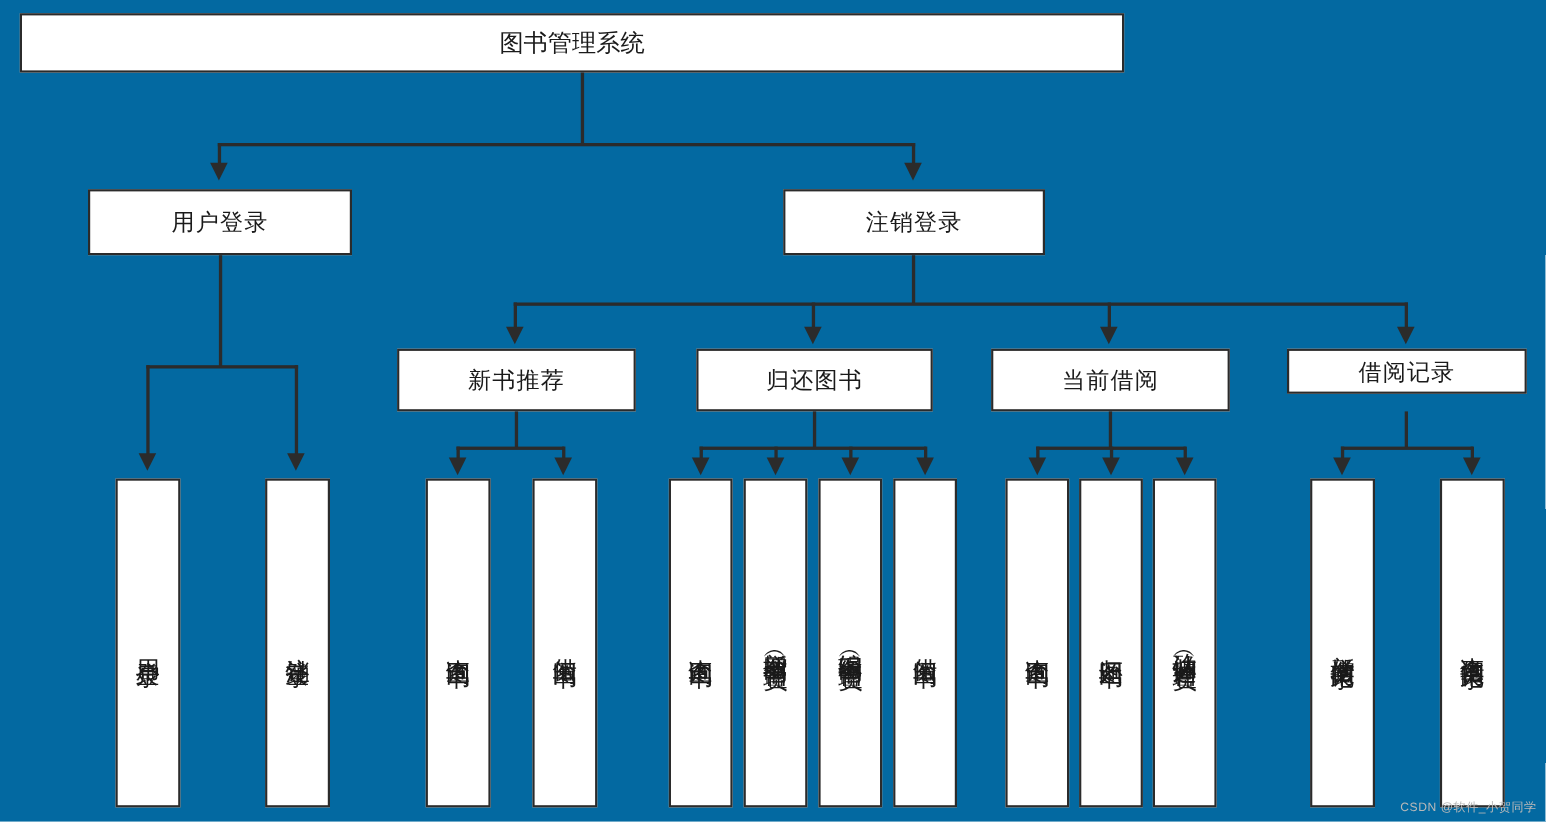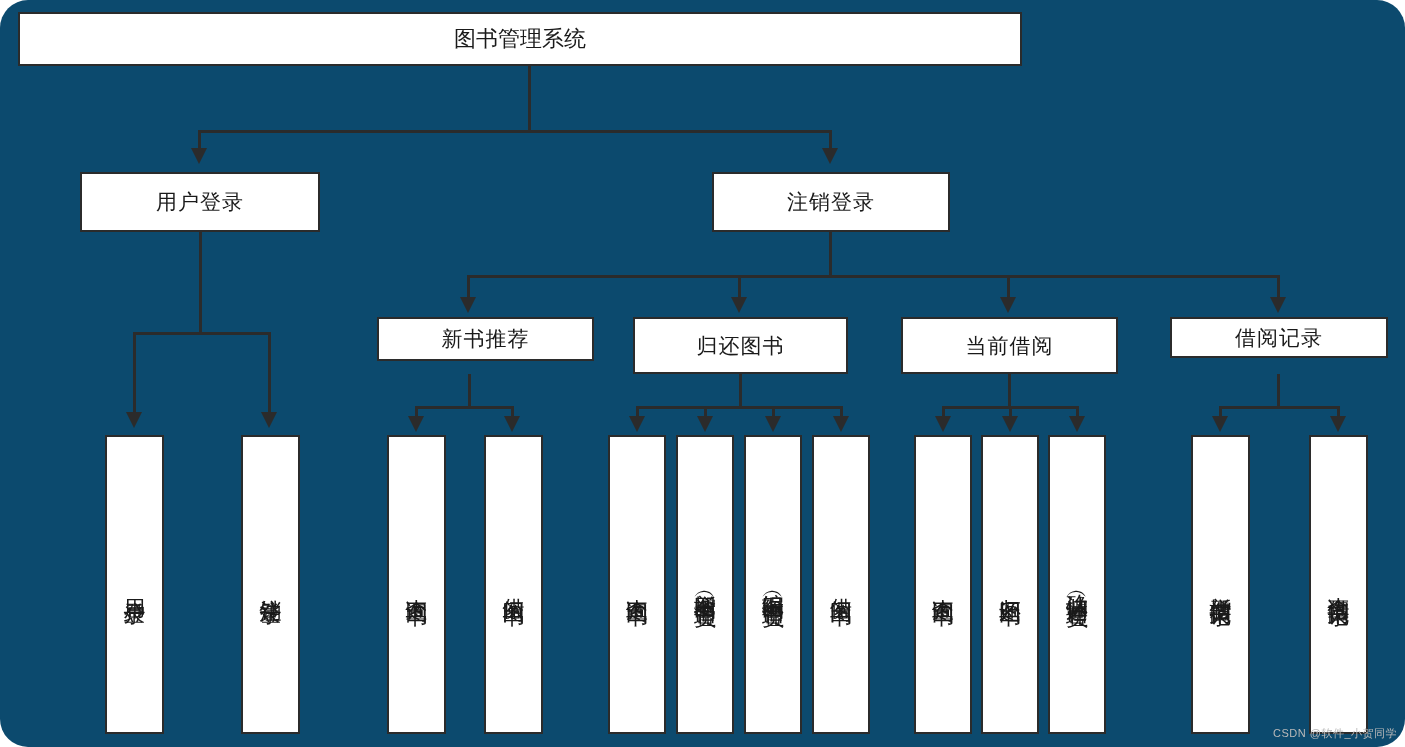--- a/index.html
+++ b/index.html
@@ -7,23 +7,22 @@
     padding: 0;
     background: #ffffff;
   }
   body {
     font-family: "Liberation Sans", "DejaVu Sans", sans-serif;
   }
   #canvas {
     position: relative;
     width: 1405px;
     height: 747px;
-    background: #0c4a6e;
+    background: #0369a1;
     overflow: hidden;
-    border-radius: 28px;
   }
   .node {
     position: absolute;
     box-sizing: border-box;
     border: 2px solid #2b2b2b;
     background: #ffffff;
     display: flex;
     align-items: center;
     justify-content: center;
     color: #1a1a1a;
@@ -121,21 +120,21 @@
 
   <div class="line" style="left:467px; top:275px; width:3px; height:24px;"></div>
   <div class="arrow" style="left:460px; top:297px;"></div>
   <div class="line" style="left:738px; top:275px; width:3px; height:24px;"></div>
   <div class="arrow" style="left:731px; top:297px;"></div>
   <div class="line" style="left:1007px; top:275px; width:3px; height:24px;"></div>
   <div class="arrow" style="left:1000px; top:297px;"></div>
   <div class="line" style="left:1277px; top:275px; width:3px; height:24px;"></div>
   <div class="arrow" style="left:1270px; top:297px;"></div>
 
-  <div class="node h" style="left:377px; top:317px; width:217px; height:44px;justify-content:center;">
+  <div class="node h" style="left:361px; top:317px; width:217px; height:57px;justify-content:center;">
     <span>新书推荐</span>
   </div>
   <div class="node h" style="left:633px; top:317px; width:215px; height:57px;">
     <span>归还图书</span>
   </div>
   <div class="node h" style="left:901px; top:317px; width:217px; height:57px;">
     <span>当前借阅</span>
   </div>
   <div class="node h" style="left:1170px; top:317px; width:218px; height:41px;">
     <span>借阅记录</span>

